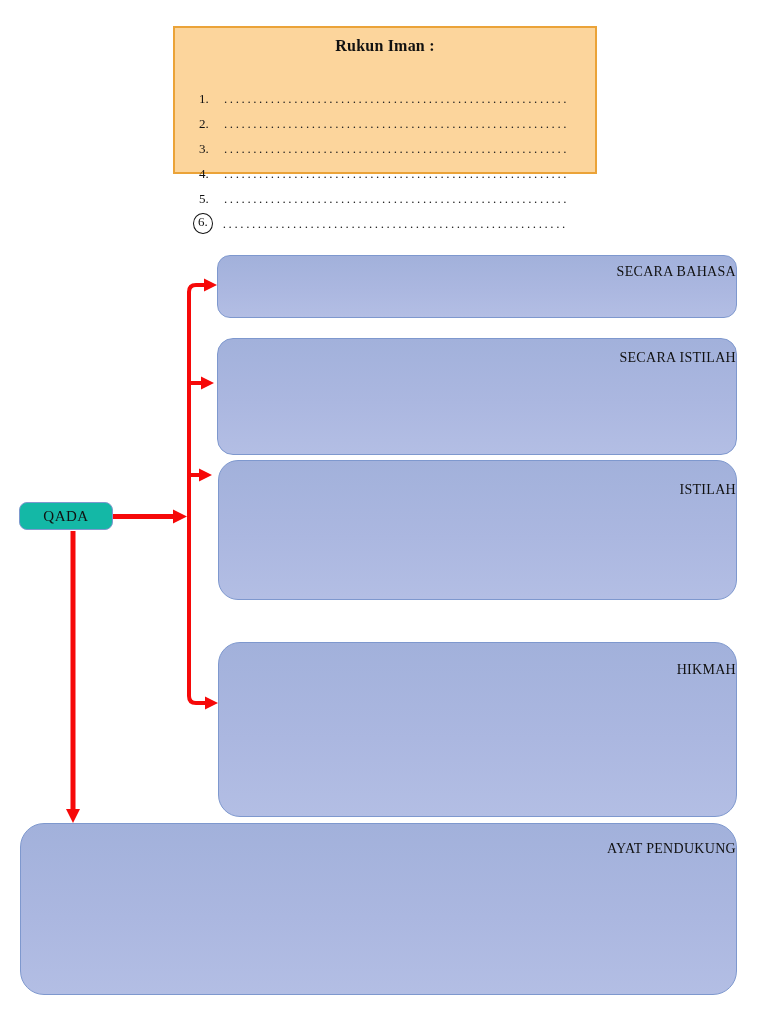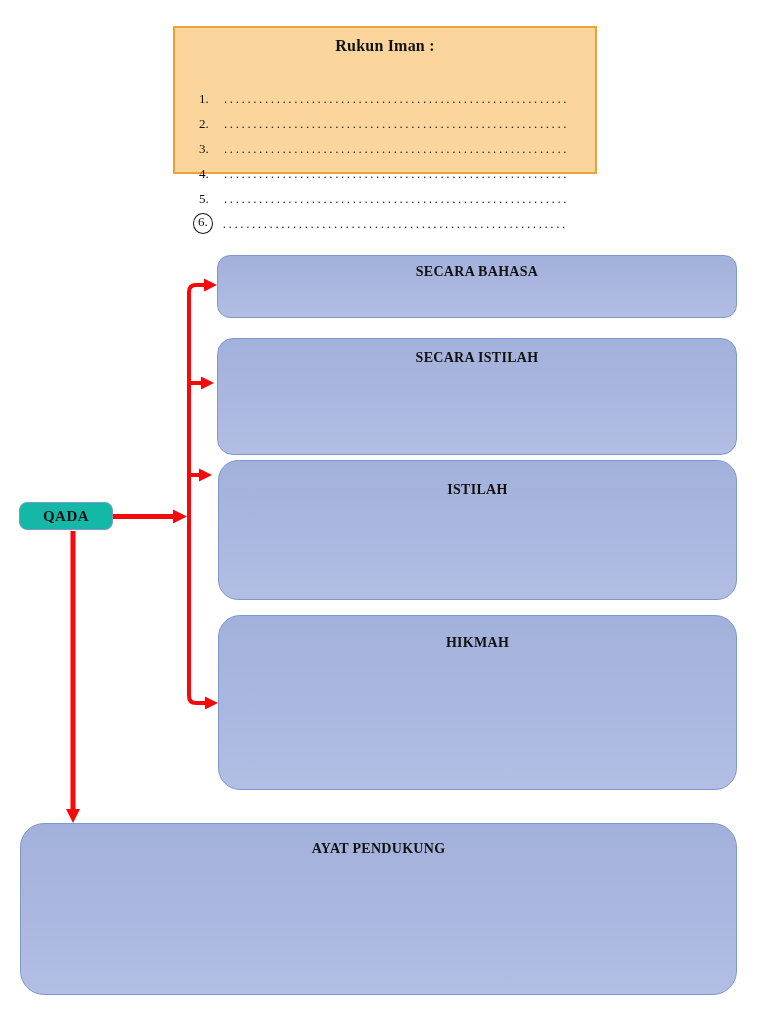--- a/index.html
+++ b/index.html
@@ -29,26 +29,26 @@
     display:inline-flex;align-items:center;justify-content:center;
     border:1.3px solid #111;border-radius:50%;
     min-width:17px;height:21px;padding:0 4px;margin-left:-6px;margin-right:2px;
     box-sizing:border-box;
   }
   
   .node{
     position:absolute;box-sizing:border-box;
     background:linear-gradient(180deg,#a2b1db 0%,#abb7e0 55%,#b3bee4 100%);
     border:1.5px solid #7e98ce;
-    text-align:center;font-weight:bold;font-size:14px;letter-spacing:.3px;
+    text-align:right;font-weight:normal;font-size:14px;letter-spacing:.3px;
   }
   .node-b1{left:217px;top:255px;width:520px;height:63px;border-radius:13px;padding-top:8px;}
   .node-b2{left:217px;top:338px;width:520px;height:117px;border-radius:16px;padding-top:11px;}
   .node-b3{left:218px;top:460px;width:519px;height:140px;border-radius:20px;padding-top:21px;}
-  .node-b4{left:218px;top:615px;width:519px;height:175px;border-radius:22px;padding-top:19px;}
+  .node-b4{left:218px;top:642px;width:519px;height:175px;border-radius:22px;padding-top:19px;}
   .node-b5{left:20px;top:823px;width:717px;height:172px;border-radius:24px;padding-top:17px;}
   .node-root{
     left:19px;top:502px;width:94px;height:28px;border-radius:8px;
     background:#14b8a6;display:flex;align-items:center;justify-content:center;
     font-size:15px;letter-spacing:.5px;padding-top:0;
   }
   
   .arrows{position:absolute;left:0;top:0;width:768px;height:1024px;pointer-events:none;}
 </style>
 </head>

